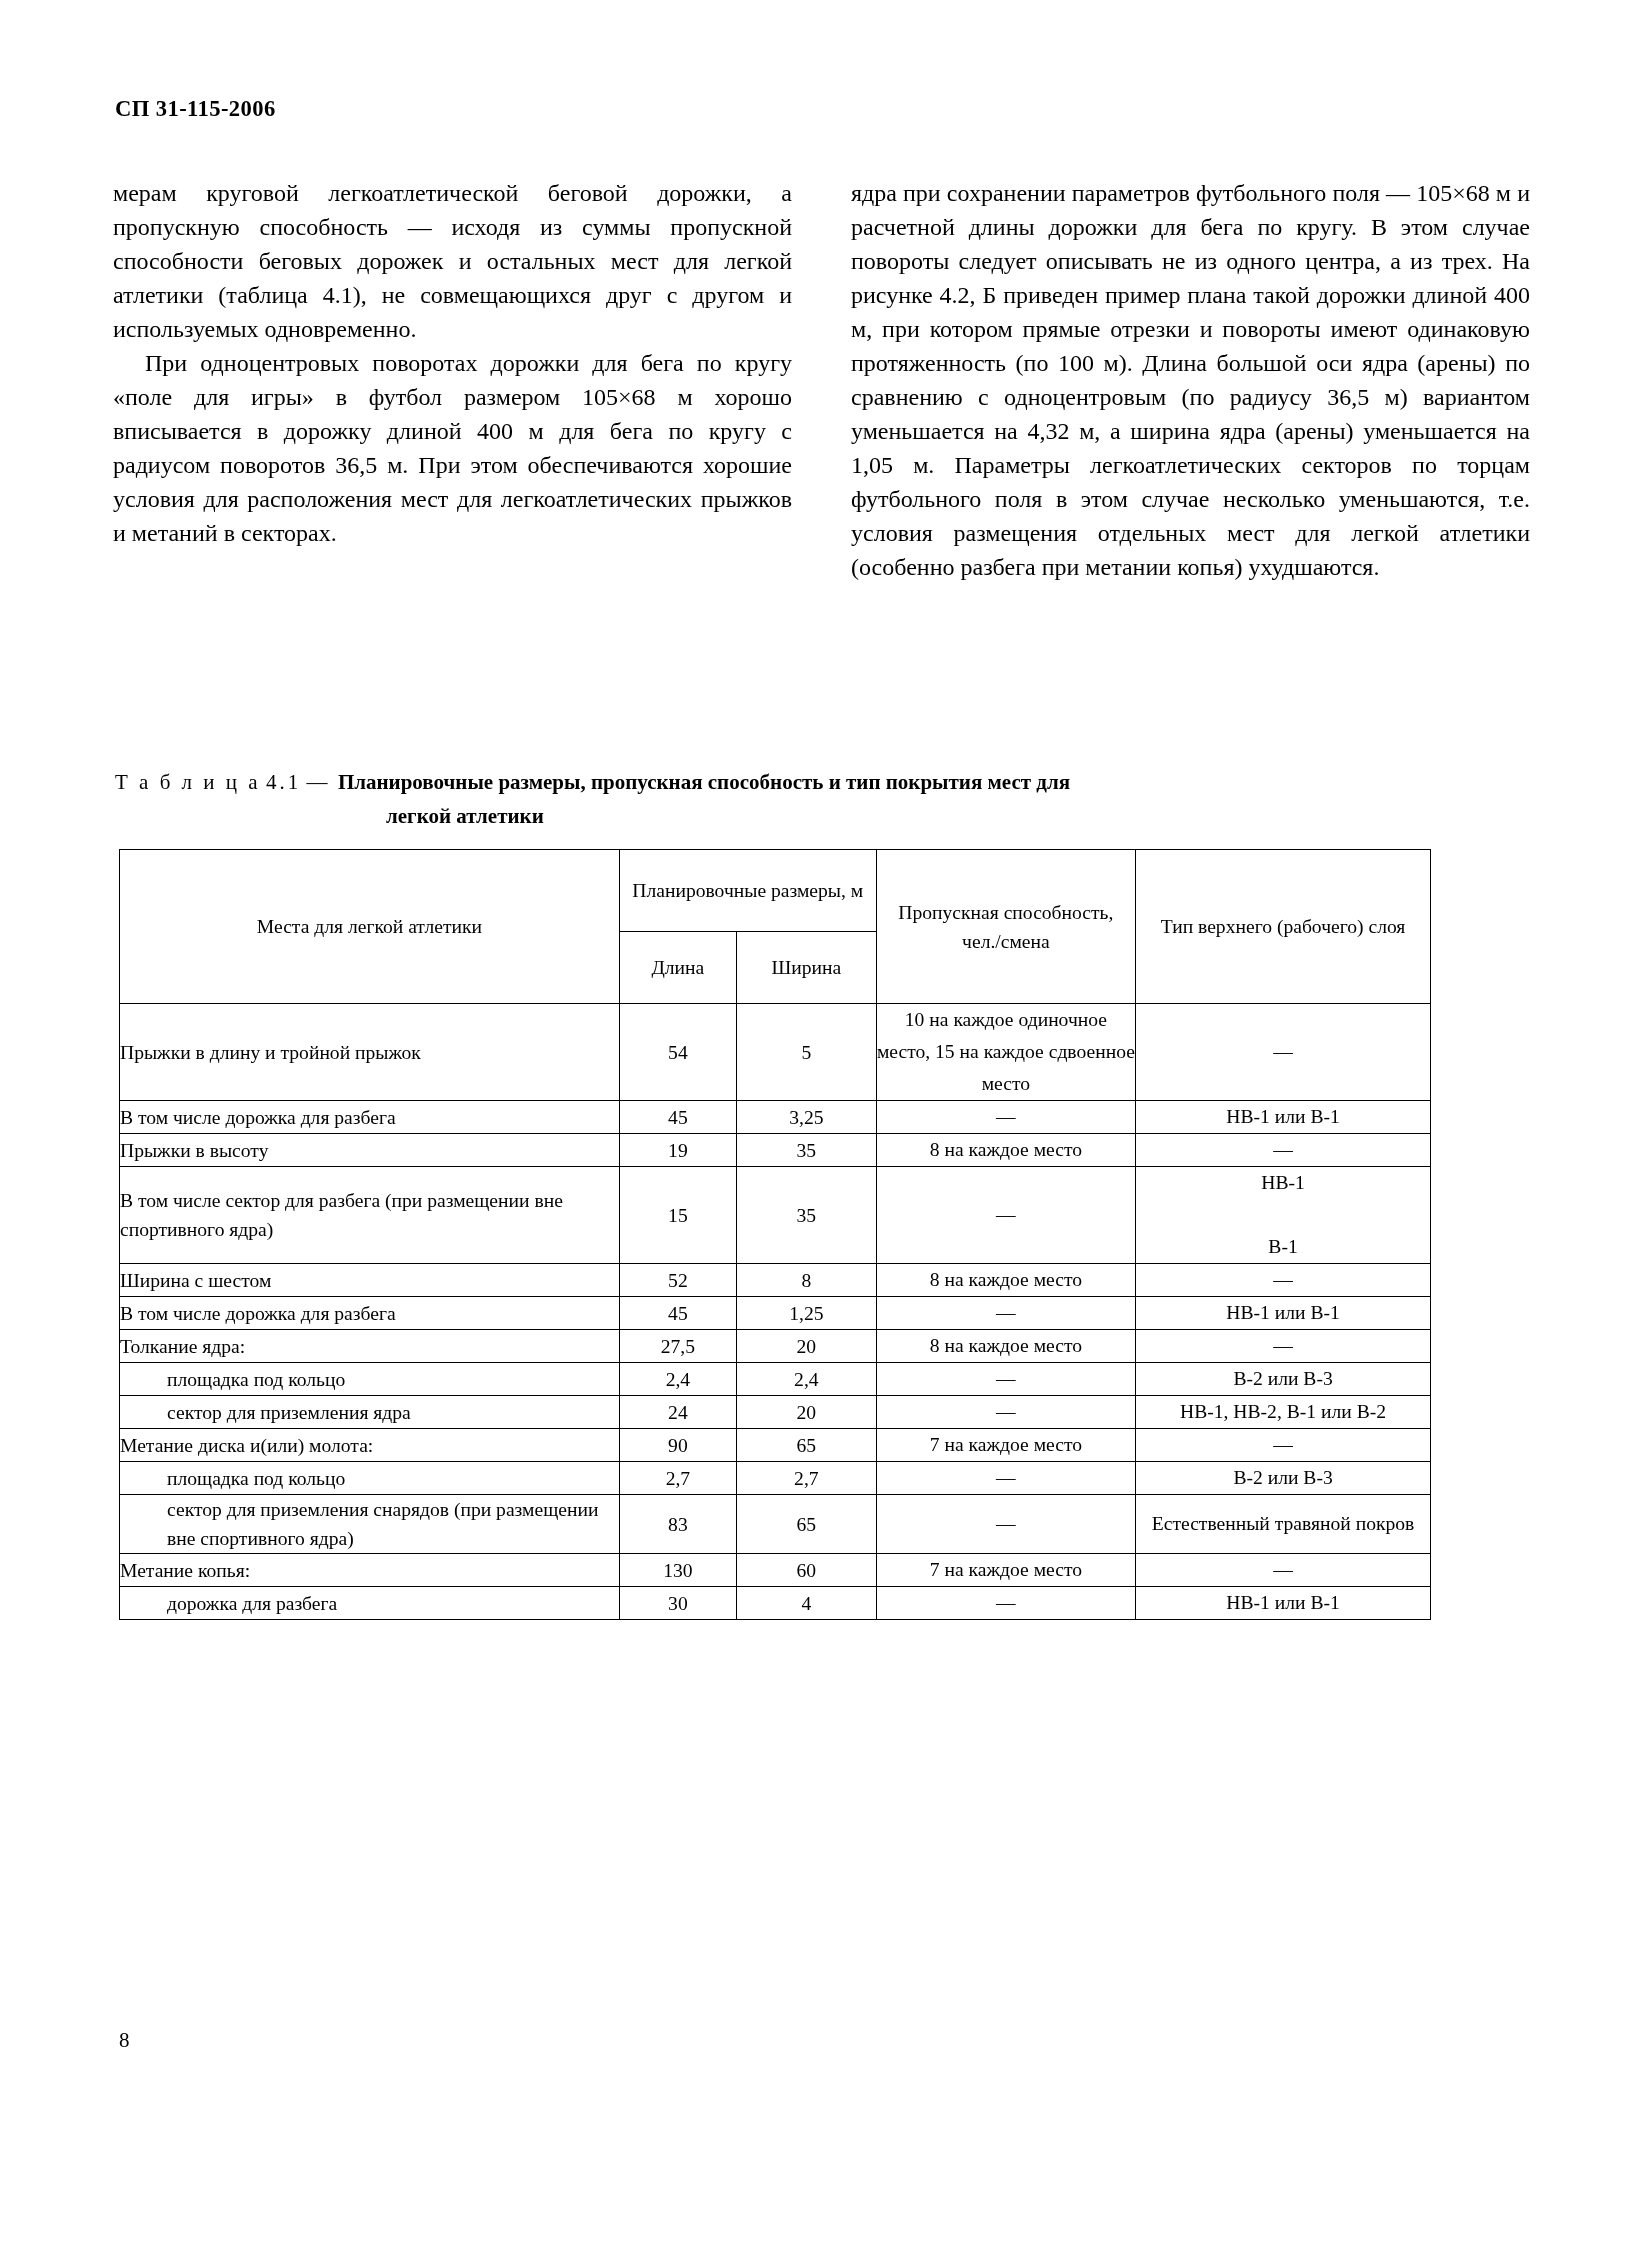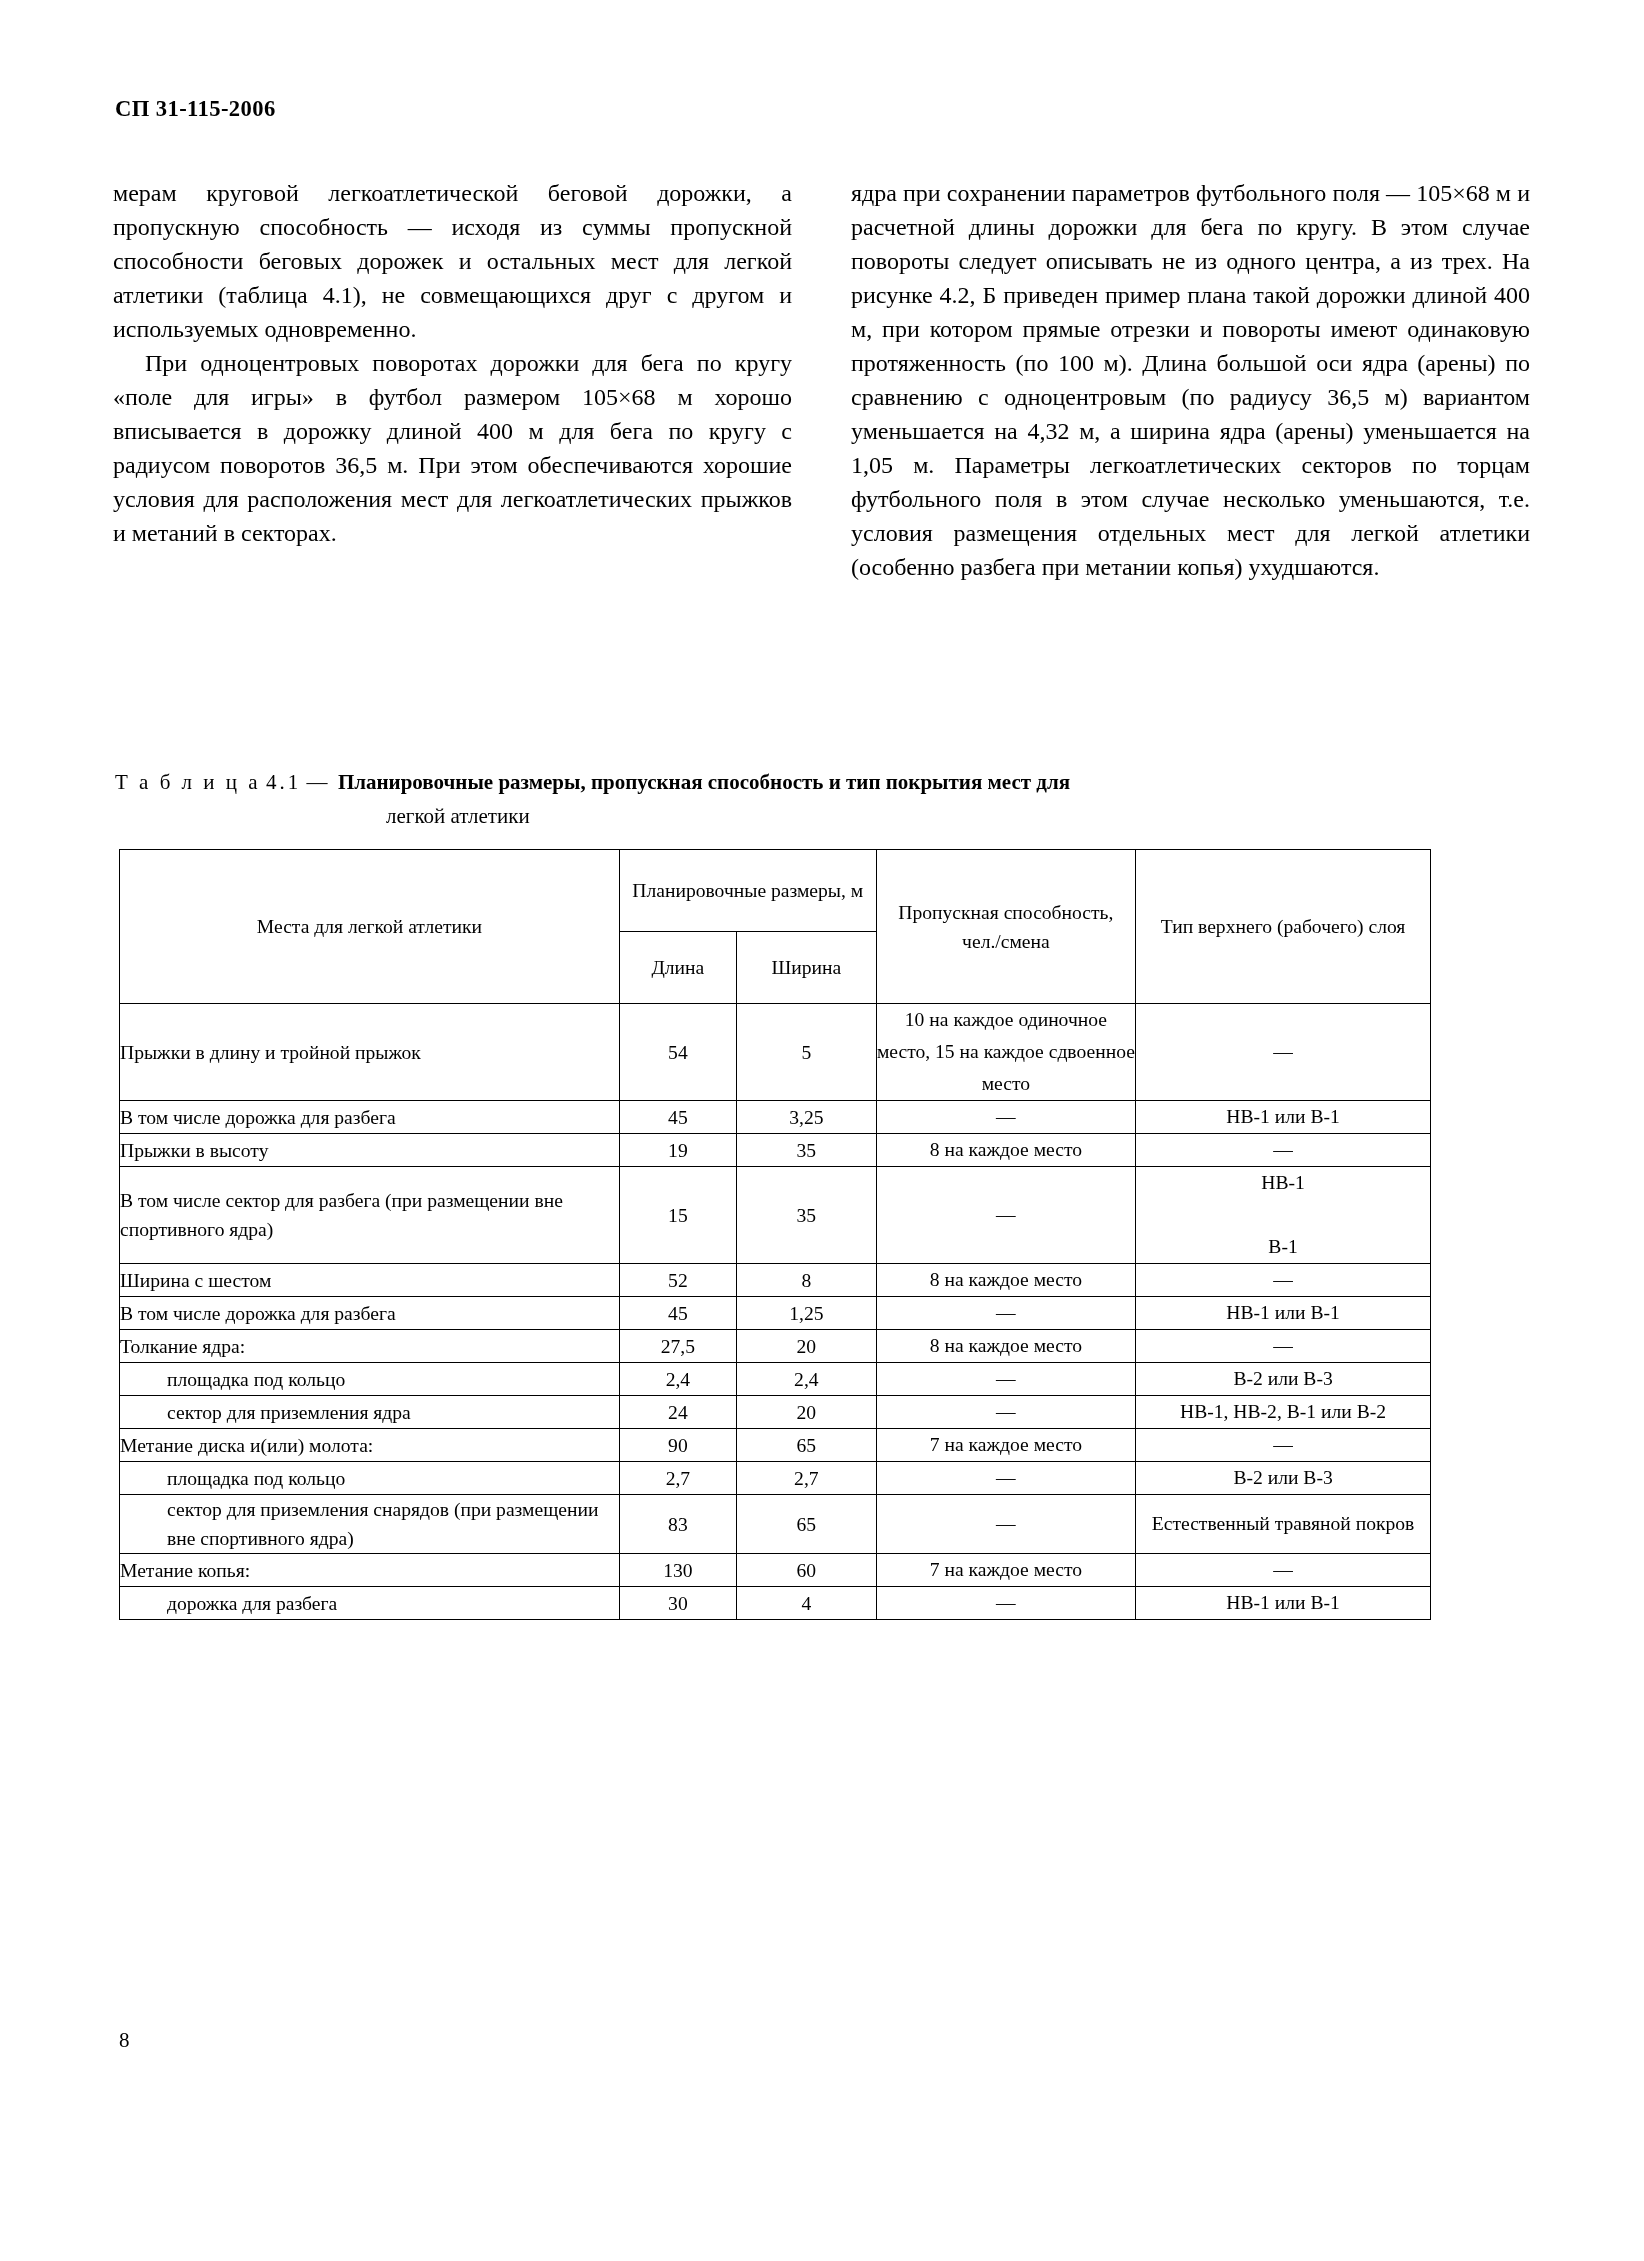--- a/index.html
+++ b/index.html
@@ -74,21 +74,21 @@
     font-weight: normal;
     margin-top: 30px;
   }
   .caption-dash { font-weight: normal; }
   .caption-title {
     font-weight: bold;
   }
   .caption-line2 {
     display: block;
     margin-left: 271px;
-    font-weight: normal;
+    font-weight: bold;
     margin-top: 3.8px;
   }
 
   
   table.spec {
     position: absolute;
     left: 119px;
     top: 849px;
     width: 1312px;
     border-collapse: collapse;

